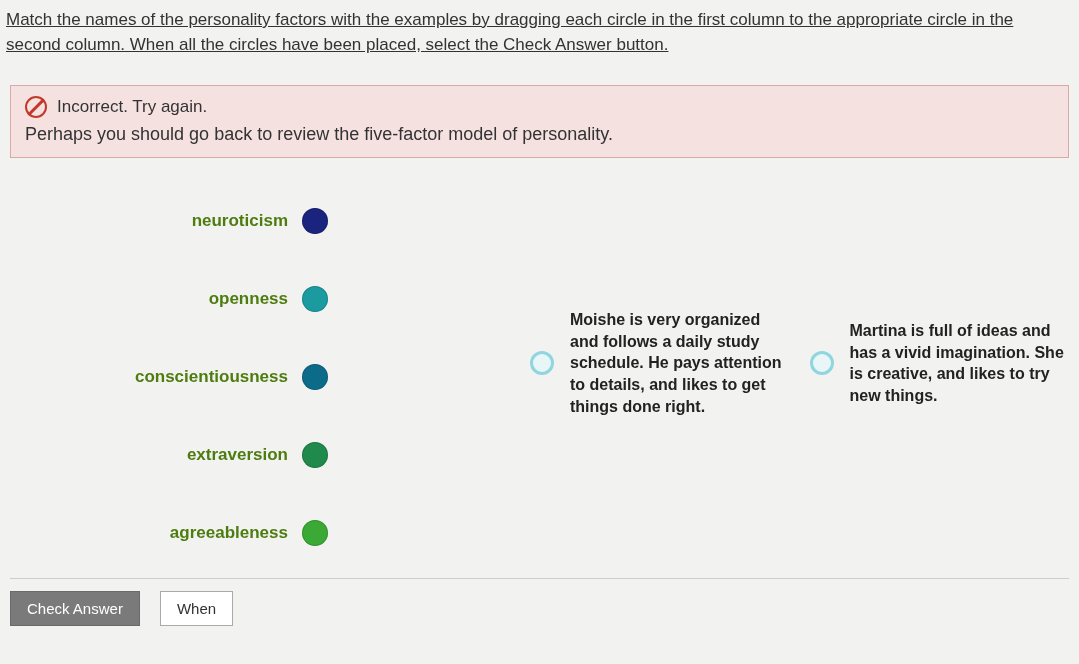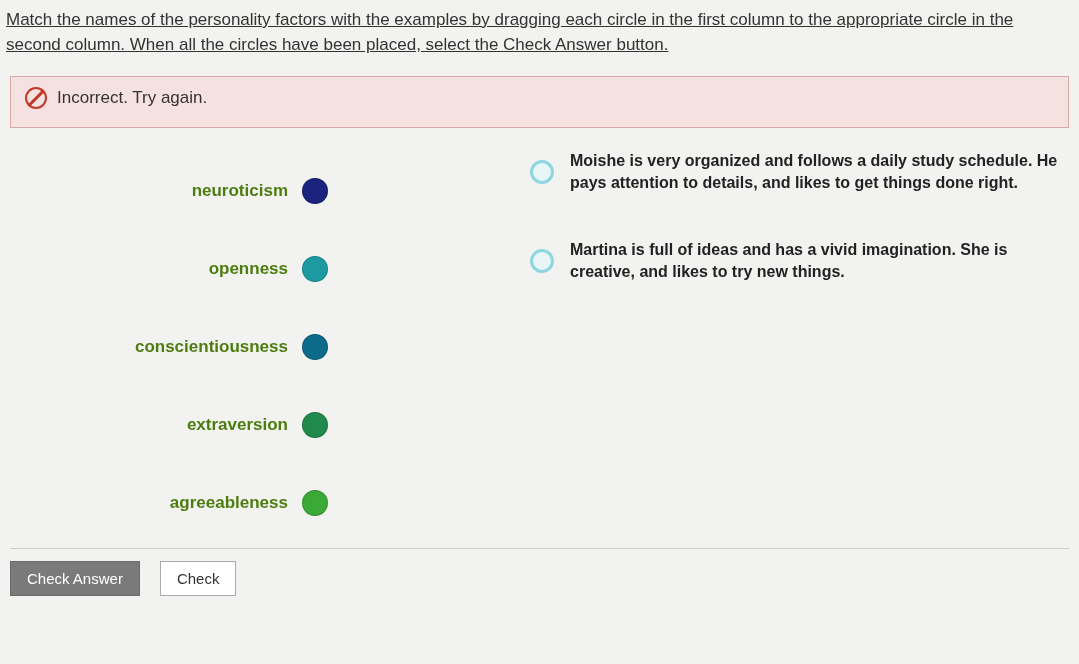--- a/index.html
+++ b/index.html
@@ -13,21 +13,21 @@
       overflow: hidden;
     }
     .instructions {
       font-size: 17px;
       line-height: 1.45;
       padding: 8px 10px 8px 6px;
       color: #333;
       text-decoration: underline;
     }
     .feedback-box {
-      margin: 11px 10px 18px 10px;
+      margin: 20px 10px 18px 10px;
       border: 1px solid #d9a8a8;
       background: #f6e1e1;
       padding: 10px 14px 12px 14px;
     }
     .feedback-header {
       display: flex;
       align-items: center;
       gap: 10px;
       font-size: 17px;
       color: #333;
@@ -81,21 +81,21 @@
     .drag-dot {
       width: 26px; height: 26px;
       border-radius: 50%;
       flex-shrink: 0;
       box-shadow: 0 0 0 1px rgba(0,0,0,0.15) inset;
       cursor: grab;
     }
     .right-col {
       flex: 1;
       display: flex;
-      flex-direction: column;
+      flex-direction: row;
       padding-top: 4px;
       padding-left: 190px;
       gap: 20px;
     }
     .target-row {
       display: flex;
       align-items: center;
       gap: 16px;
       margin-bottom: 26px;
     }
@@ -143,20 +143,21 @@
 </head>
 <body>
 
 <div class="instructions">Match the names of the personality factors with the examples by dragging each circle in the first column to the appropriate circle in the second column. When all the circles have been placed, select the Check Answer button.</div>
 
 <div class="feedback-box">
   <div class="feedback-header">
     <span class="prohibit-icon"></span>
     <span>Incorrect. Try again.</span>
   </div>
+  <div class="feedback-hint">Perhaps you should go back to review the five-factor model of personality.</div>
 </div>
 
 <div class="matching-area">
   <div class="left-col">
     <div class="factor-row">
       <span class="factor-label">neuroticism</span>
       <span class="drag-dot" style="background:#1a237e"></span>
     </div>
     <div class="factor-row">
       <span class="factor-label">openness</span>
@@ -185,14 +186,14 @@
       <span class="drop-dot"></span>
       <span class="target-text">Martina is full of ideas and has a vivid imagination. She is creative, and likes to try new things.</span>
     </div>
   </div>
 </div>
 
 <div class="divider"></div>
 
 <div class="button-bar">
   <button class="btn btn-primary">Check Answer</button>
-  <button class="btn btn-secondary">Check</button>
+  <button class="btn btn-secondary">When</button>
 </div>
 
 </body></html>

